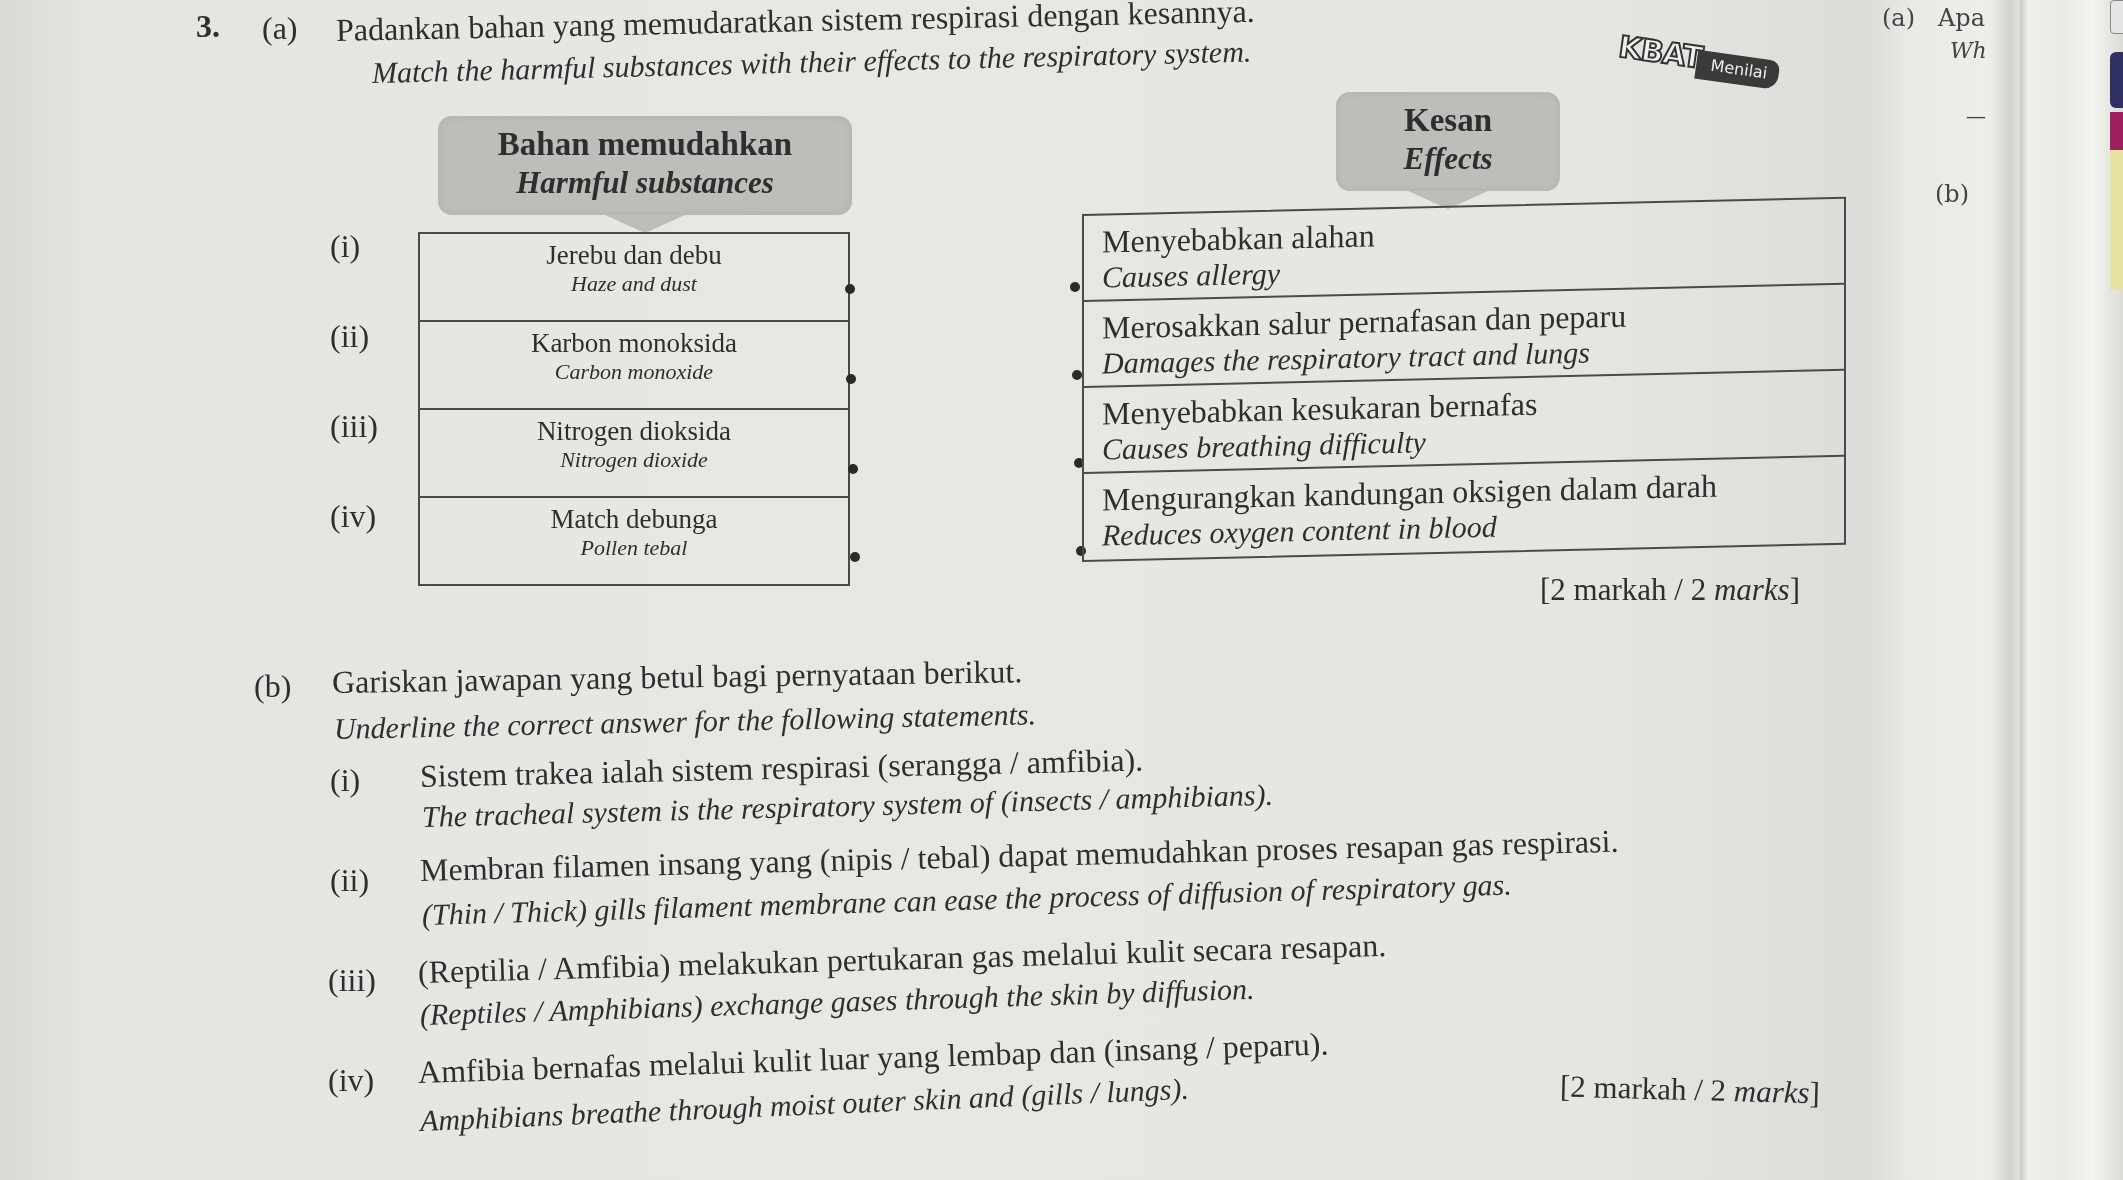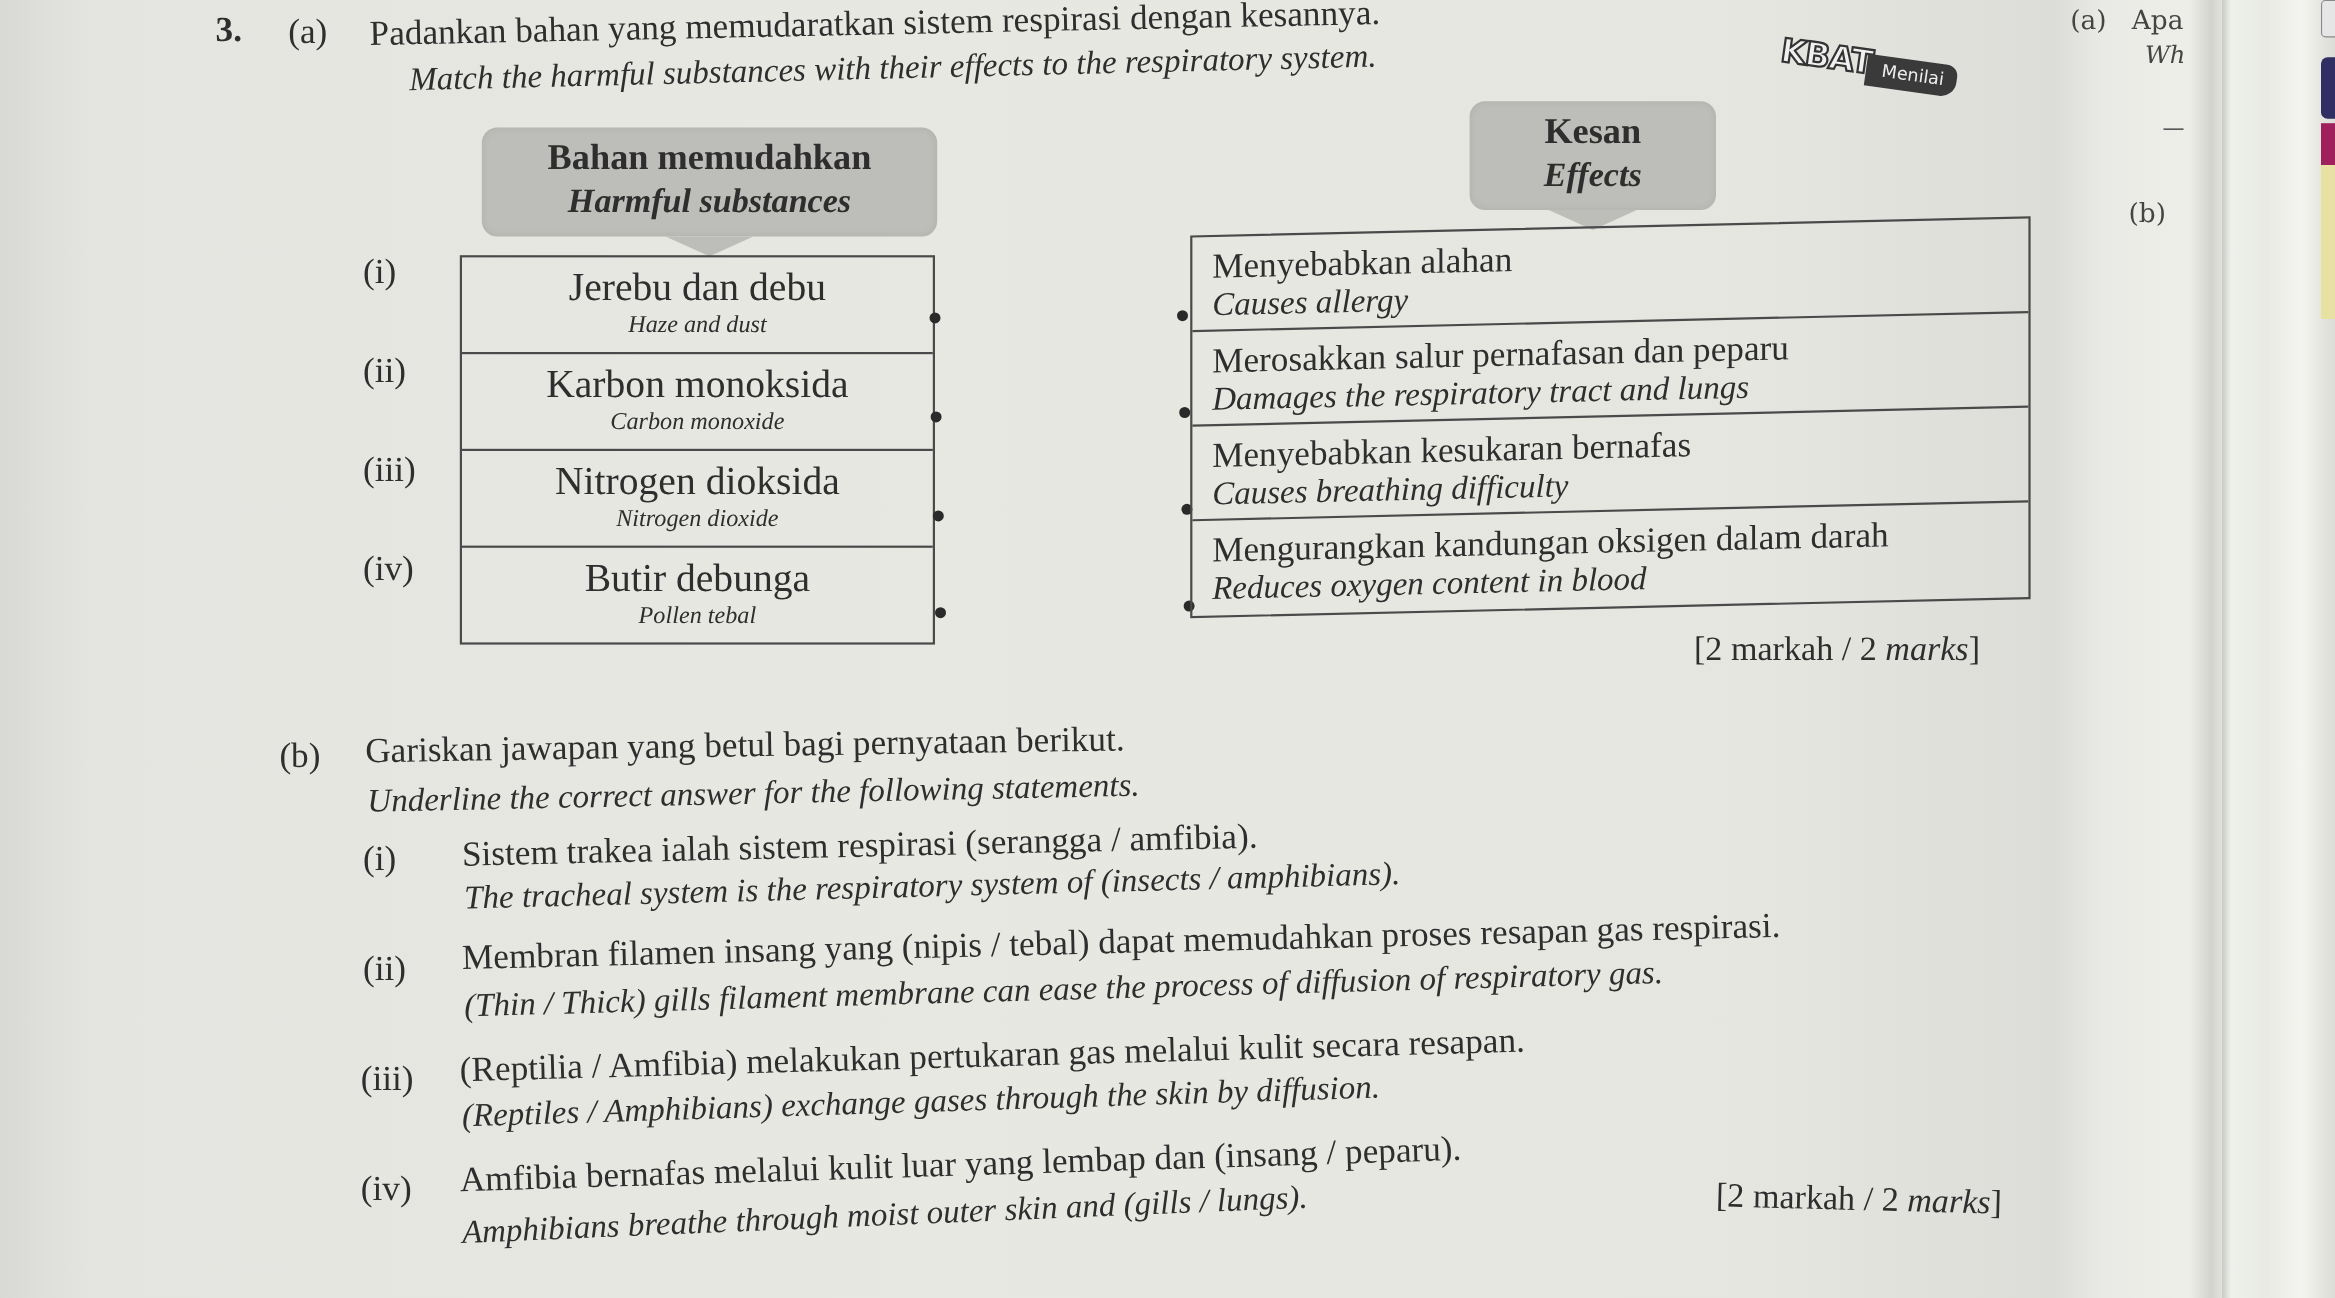--- a/index.html
+++ b/index.html
@@ -22,21 +22,21 @@
   .header-box::after {
     content:""; position:absolute; left:50%; bottom:-18px; transform:translateX(-50%);
     border-left:40px solid transparent; border-right:40px solid transparent; border-top:18px solid #bdbdb9;
   }
   .hb-main { font-size:33px; font-weight:bold; }
   .hb-it { font-size:31px; font-weight:bold; font-style:italic; margin-top:2px; }
 
   .sub-table { left:418px; top:232px; width:428px; border:2px solid #4a4a4a; border-collapse:collapse; }
   .sub-row { height:86px; border-bottom:2px solid #4a4a4a; text-align:center; position:relative; }
   .sub-row:last-child { border-bottom:none; }
-  .sub-row .m { font-size:36px; padding-top:6px; }
+  .sub-row .m { font-size:27px; padding-top:6px; }
   .sub-row .i { font-size:22px; font-style:italic; margin-top:0; }
   .row-label { font-size:32px; }
 
   .dot { width:10px; height:10px; border-radius:50%; background:#2a2a2a; }
 
   .eff-table { left:1082px; top:214px; width:760px; border:2px solid #4a4a4a; transform: skewY(-1.3deg); transform-origin:left top; }
   .eff-row { height:86px; border-bottom:2px solid #4a4a4a; padding-left:18px; box-sizing:border-box; }
   .eff-row:last-child { border-bottom:none; }
   .eff-row .m { font-size:32px; padding-top:8px; }
   .eff-row .i { font-size:30px; font-style:italic; }
@@ -107,21 +107,21 @@
   </div>
   <div class="sub-row">
     <div class="m">Karbon monoksida</div>
     <div class="i">Carbon monoxide</div>
   </div>
   <div class="sub-row">
     <div class="m">Nitrogen dioksida</div>
     <div class="i">Nitrogen dioxide</div>
   </div>
   <div class="sub-row">
-    <div class="m">Butir debunga</div>
+    <div class="m">Match debunga</div>
     <div class="i">Pollen tebal</div>
   </div>
 </div>
 
 <div class="abs dot" style="left:845px; top:284px;"></div>
 <div class="abs dot" style="left:846px; top:374px;"></div>
 <div class="abs dot" style="left:848px; top:464px;"></div>
 <div class="abs dot" style="left:850px; top:552px;"></div>
 
 <div class="abs dot" style="left:1070px; top:282px;"></div>

